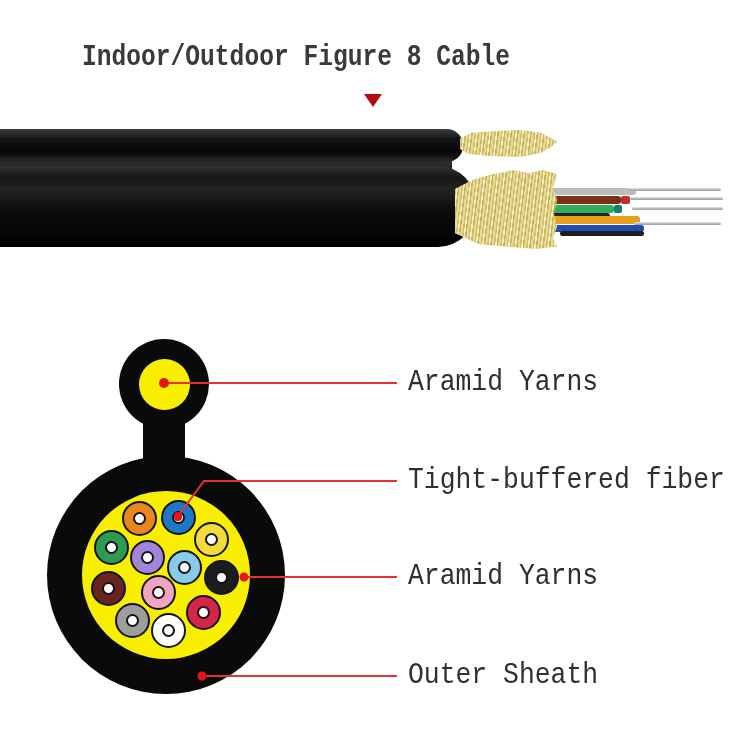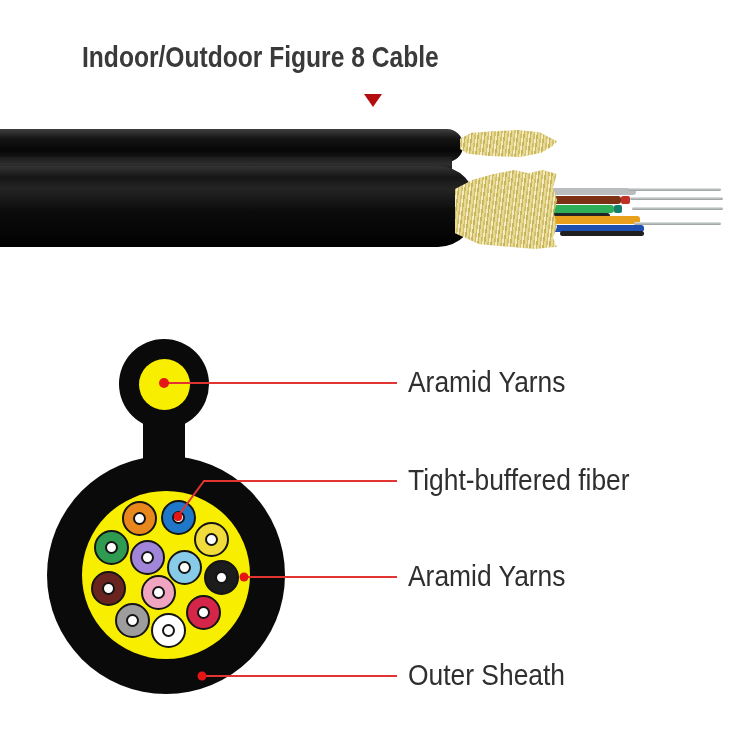--- a/index.html
+++ b/index.html
@@ -1,17 +1,17 @@
 <!DOCTYPE html>
 <html><head>
 <meta charset="utf-8">
 <style>
   html,body{margin:0;padding:0;background:#fff;}
   .canvas{position:relative;width:749px;height:749px;background:#fff;overflow:hidden;
-          font-family:Liberation Sans, sans-serif;}
+          font-family:Liberation Mono, monospace;}
 
   
   .title{position:absolute;left:82px;top:40px;margin:0;font-size:30px;font-weight:bold;
          color:#3a3a3a;white-space:nowrap;transform:scaleX(0.82);transform-origin:left center;
          letter-spacing:0;}
   .triangle{position:absolute;left:364px;top:94px;width:0;height:0;
             border-left:9px solid transparent;border-right:9px solid transparent;
             border-top:13px solid #b30d0d;}
 
   

